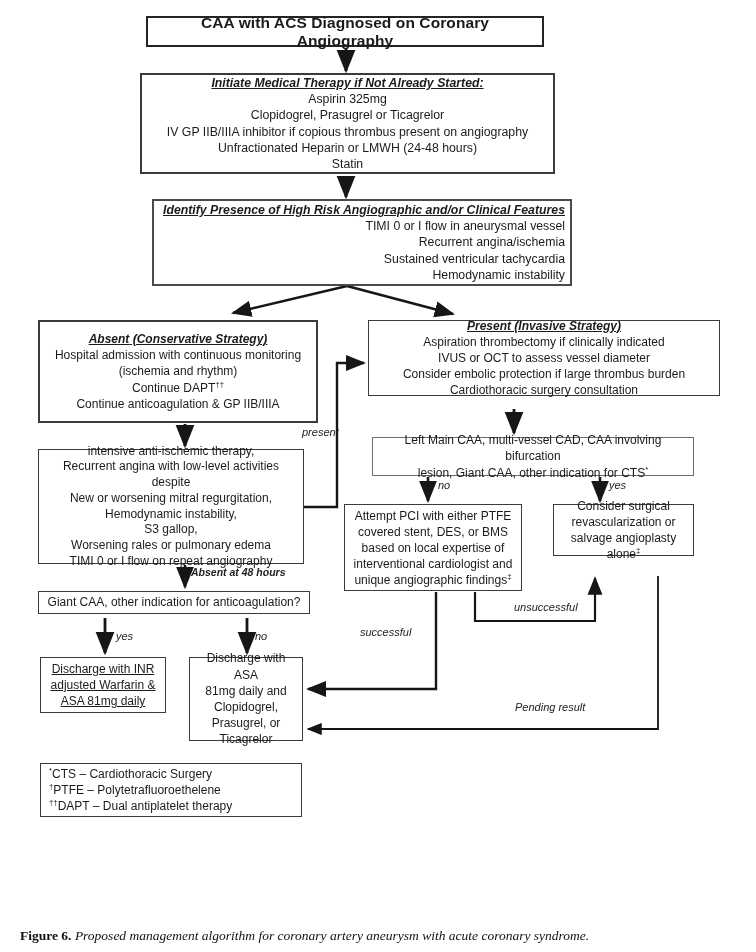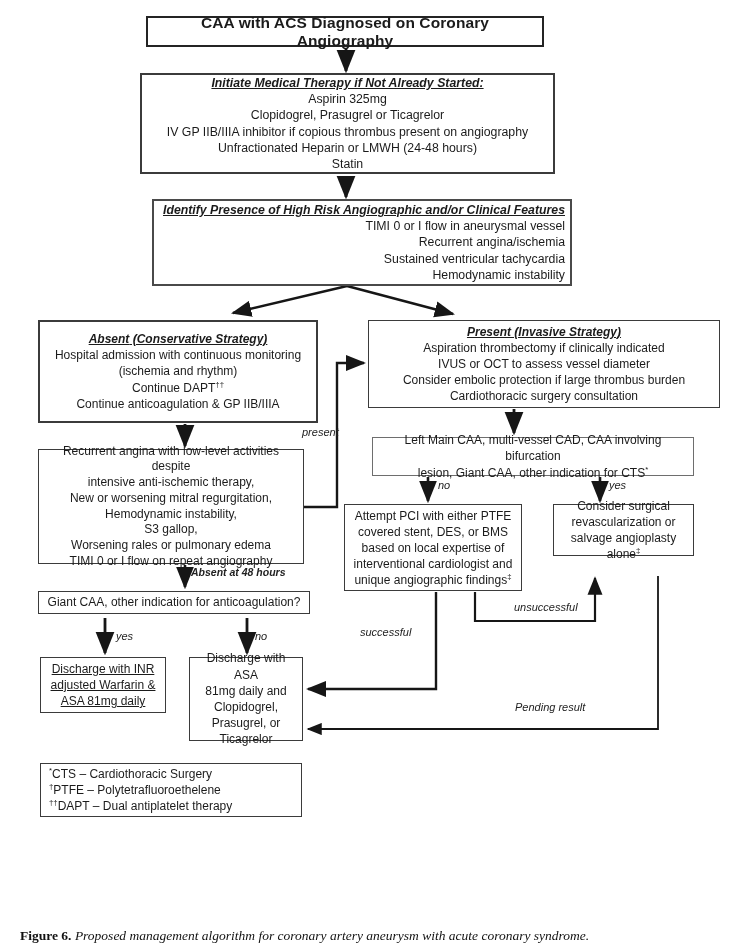--- a/index.html
+++ b/index.html
@@ -79,33 +79,33 @@
       <span class="hdr">Absent</span><span class="hdr"> (Conservative Strategy)</span>
     </div>
     <div>Hospital admission with continuous monitoring</div>
     <div>(ischemia and rhythm)</div>
     <div>
       <span>Continue DAPT</span><sup>††</sup>
     </div>
     <div>Continue anticoagulation &amp; GP IIB/IIIA</div>
   </div>
 
-  <div class="box thin" style="left:368px;top:320px;width:352px;height:88px;">
+  <div class="box thin" style="left:368px;top:320px;width:352px;height:76px;">
     <div>
       <span class="hdr">Present</span><span class="hdr"> (Invasive Strategy)</span>
     </div>
     <div>Aspiration thrombectomy if clinically indicated</div>
     <div>IVUS or OCT to assess vessel diameter</div>
     <div>Consider embolic protection if large thrombus burden</div>
     <div>Cardiothoracic surgery consultation</div>
   </div>
 
   <div class="box thin" style="left:38px;top:449px;width:266px;height:115px;line-height:15.7px;">
+    <div>intensive anti-ischemic therapy,</div>
     <div>Recurrent angina with low-level activities despite</div>
-    <div>intensive anti-ischemic therapy,</div>
     <div>New or worsening mitral regurgitation,</div>
     <div>Hemodynamic instability,</div>
     <div>S3 gallop,</div>
     <div>Worsening rales or pulmonary edema</div>
     <div>TIMI 0 or I flow on repeat angiography</div>
   </div>
 
   <div class="box thin" style="left:38px;top:591px;width:272px;height:23px;">
     <div>Giant CAA, other indication for anticoagulation?</div>
   </div>

